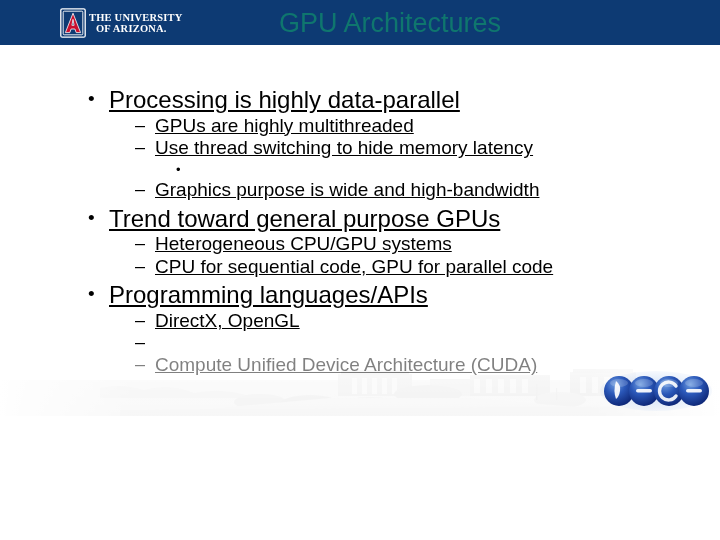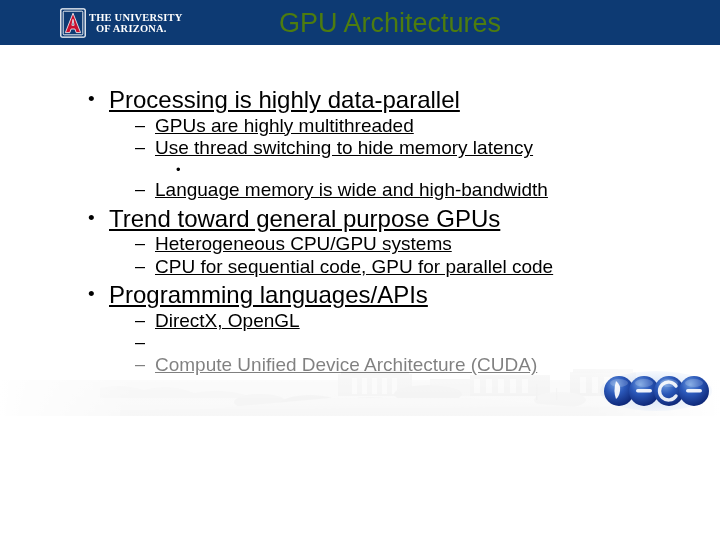--- a/index.html
+++ b/index.html
@@ -68,21 +68,21 @@
 
   
   #slide-title {
     position: absolute;
     left: 200px;
     top: 4px;
     width: 380px;
     height: 38px;
     line-height: 38px;
     text-align: center;
-    color: #4d7c0f;
+    color: #0f766e;
     font-size: 27px;
     font-family: "Liberation Sans", sans-serif;
     font-weight: normal;
     white-space: nowrap;
   }
 
   
   #content-body {
     position: absolute;
     left: 88px;
@@ -192,21 +192,21 @@
       <span class="marker">–</span>
       <span class="btext">Use thread switching to hide memory latency</span>
     </div>
 
     <div class="bullet-row lvl3">
       <span class="marker">•</span>
     </div>
 
     <div class="bullet-row lvl2">
       <span class="marker">–</span>
-      <span class="btext">Language memory is wide and high-bandwidth</span>
+      <span class="btext">Graphics purpose is wide and high-bandwidth</span>
     </div>
 
     <div class="gap-sm"></div>
 
     <div class="bullet-row lvl1">
       <span class="marker">•</span>
       <span class="btext">Trend toward general purpose GPUs</span>
     </div>
 
     <div class="bullet-row lvl2">

